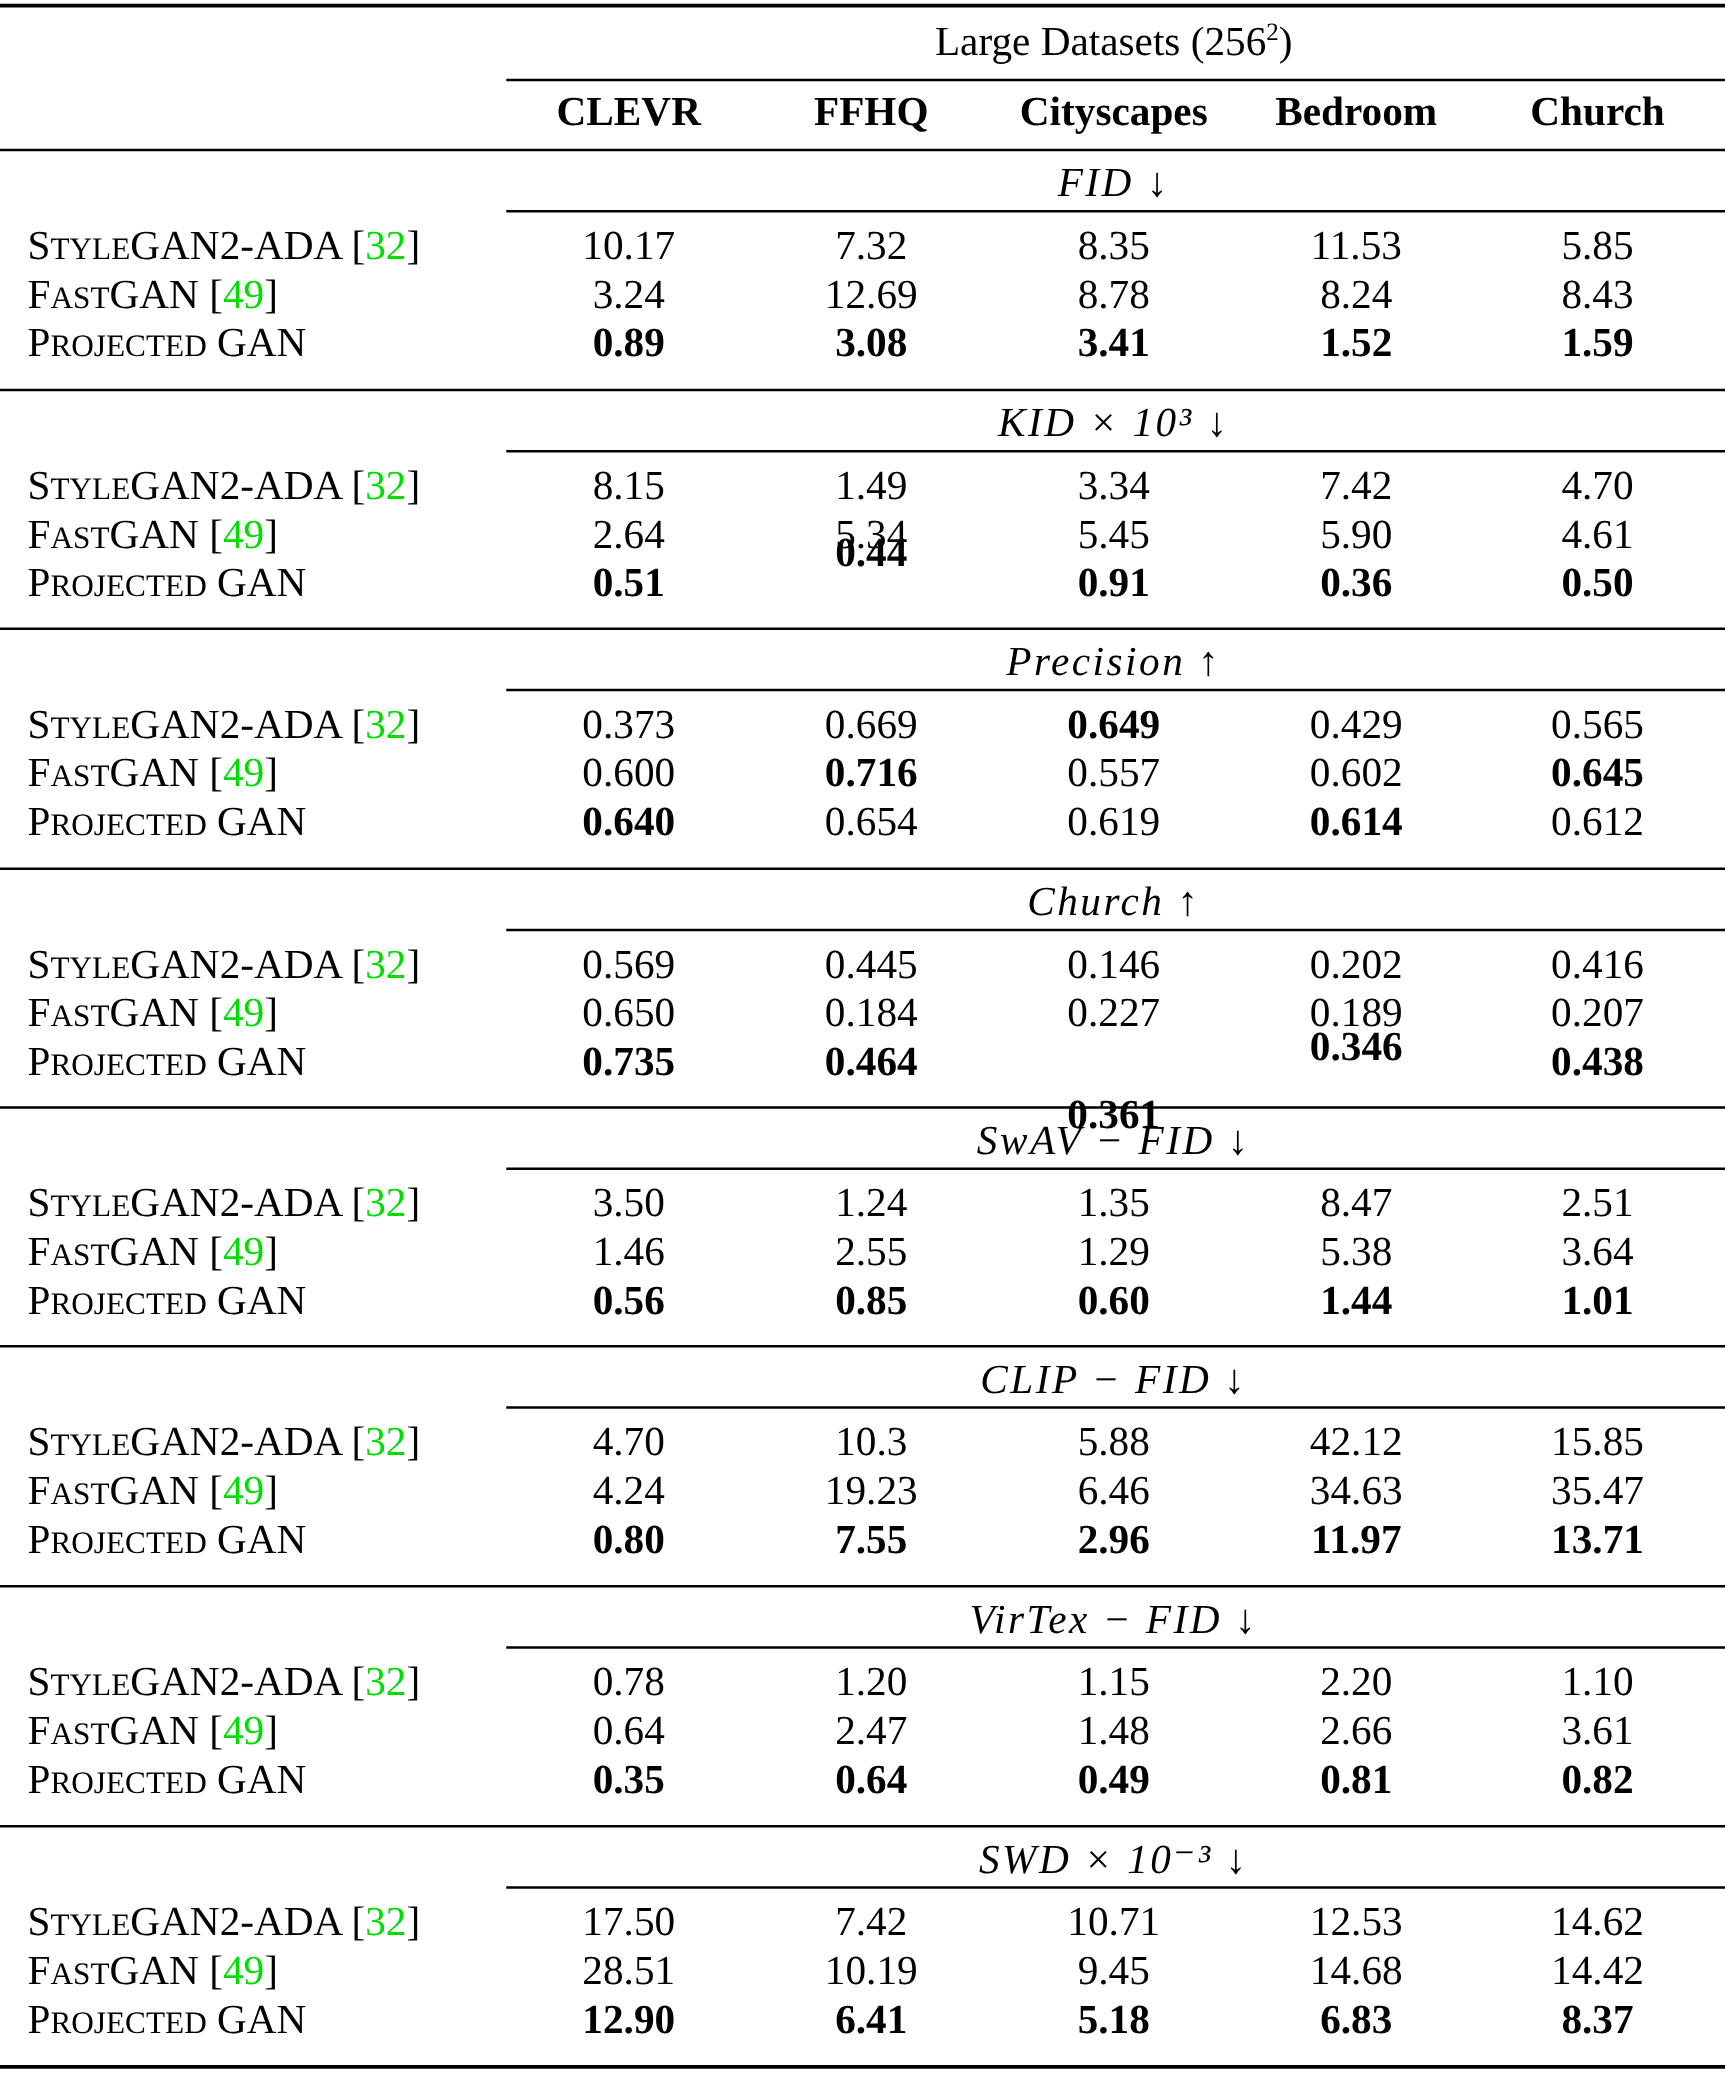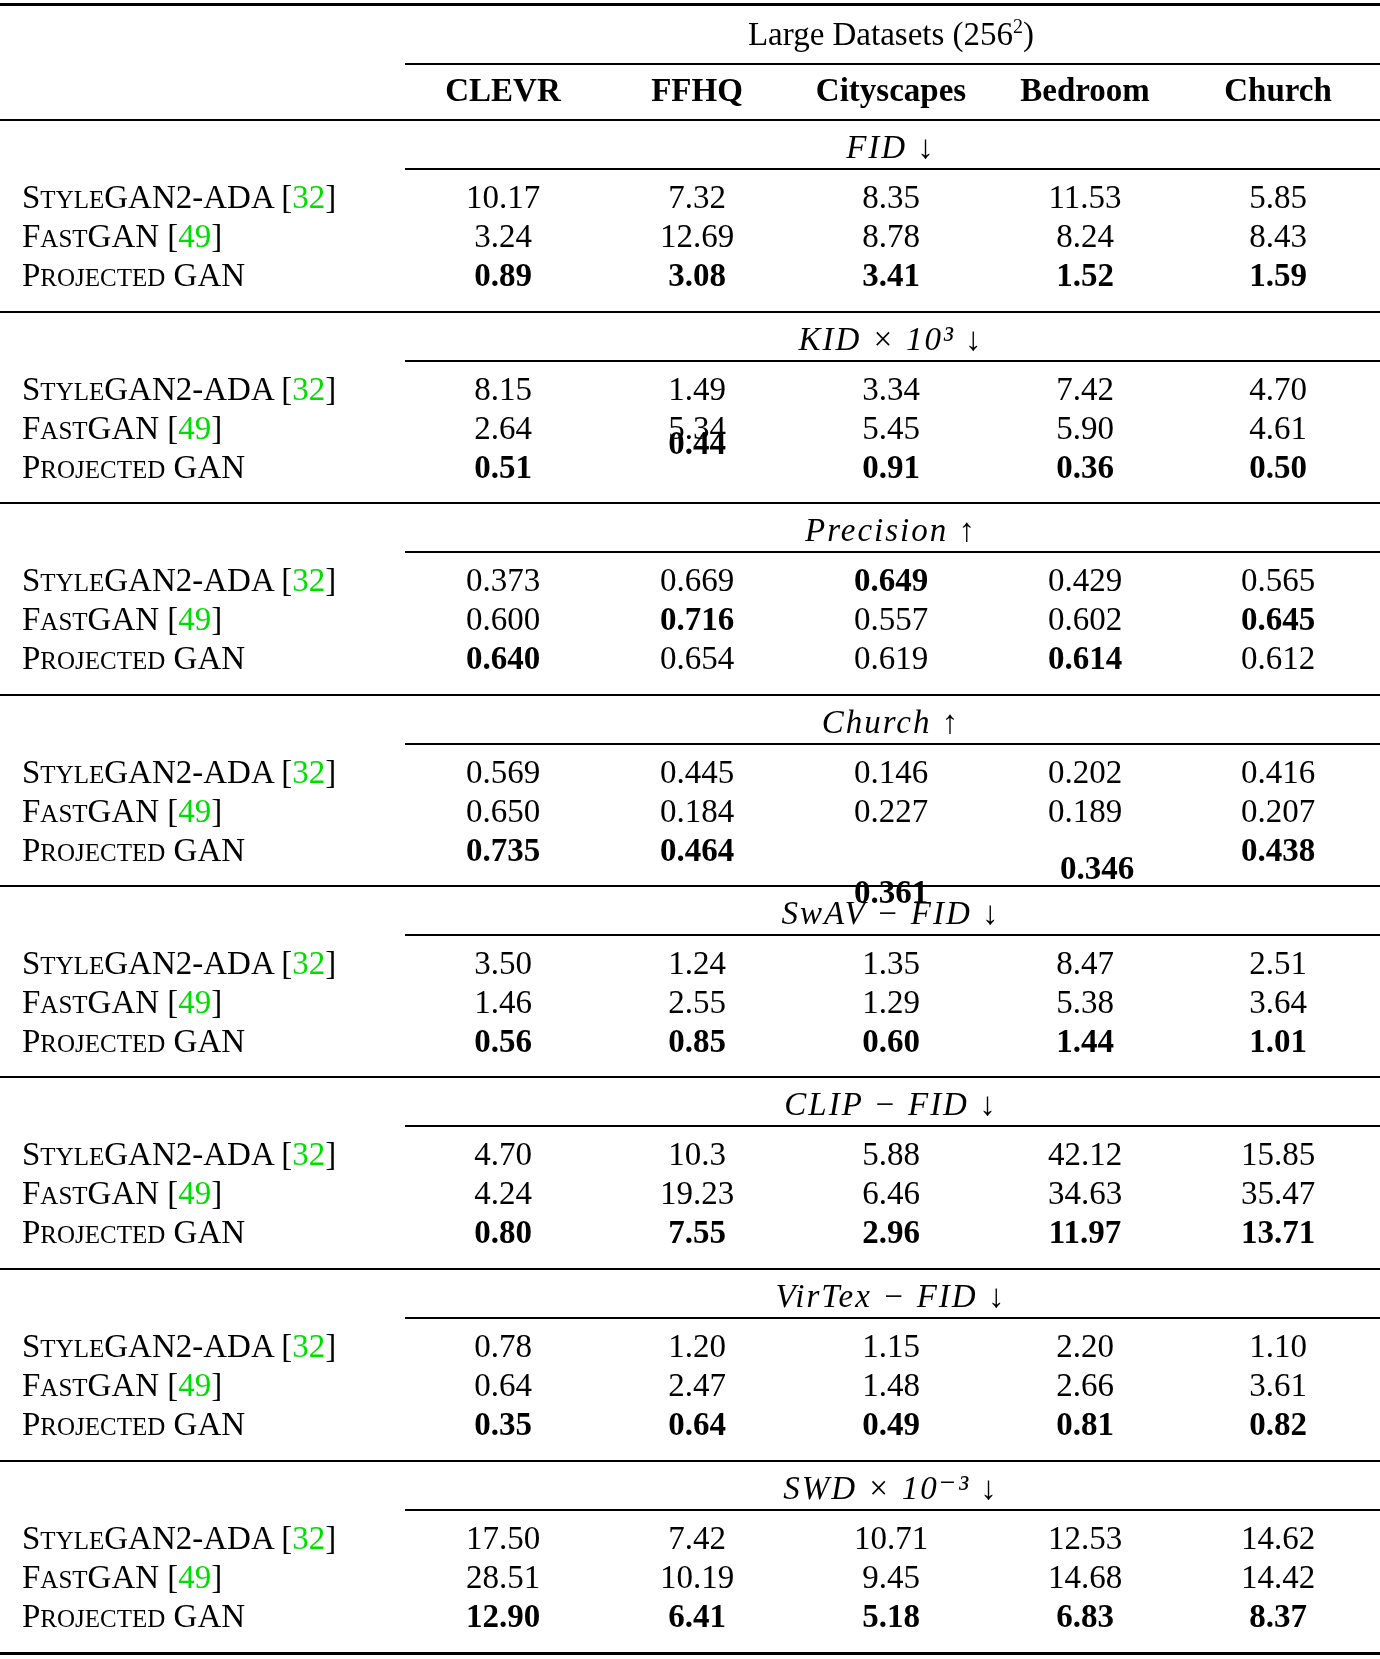--- a/index.html
+++ b/index.html
@@ -102,21 +102,21 @@
     <div class="txt" style="left: 22px; top: 791px;"><span class="sc-big">F</span><span class="sc-small">AST</span><span class="sc-big">GAN</span> [<span class="cite">49</span>]</div>
     <div class="txt center" style="left: 503px; top: 791px;">0.650</div>
     <div class="txt center" style="left: 697px; top: 791px;">0.184</div>
     <div class="txt center" style="left: 891px; top: 791px;">0.227</div>
     <div class="txt center" style="left: 1085px; top: 791px;">0.189</div>
     <div class="txt center" style="left: 1278px; top: 791px;">0.207</div>
     <div class="txt" style="left: 22px; top: 830px;"><span class="sc-big">P</span><span class="sc-small">ROJECTED</span> <span class="sc-big">GAN</span></div>
     <div class="txt center bold" style="left: 503px; top: 830px;">0.735</div>
     <div class="txt center bold" style="left: 697px; top: 830px;">0.464</div>
     <div class="txt center bold" style="left: 891px; top: 872px; font-family: Liberation Serif, serif;">0.361</div>
-    <div class="txt center bold" style="left: 1085px; top: 848px; margin-left: 12px;">0.346</div>
+    <div class="txt center bold" style="left: 1085px; top: 818px;">0.346</div>
     <div class="txt center bold" style="left: 1278px; top: 830px;">0.438</div>
     <div class="rule" style="left: 0px; top: 885px; width: 1380px; height: 2px;"></div>
     <div class="txt center ital" style="left: 891px; top: 893px;">SwAV − FID ↓</div>
     <div class="rule" style="left: 405px; top: 934px; width: 975px; height: 2px;"></div>
     <div class="txt" style="left: 22px; top: 943px;"><span class="sc-big">S</span><span class="sc-small">TYLE</span><span class="sc-big">GAN2-ADA</span> [<span class="cite">32</span>]</div>
     <div class="txt center" style="left: 503px; top: 943px;">3.50</div>
     <div class="txt center" style="left: 697px; top: 943px;">1.24</div>
     <div class="txt center" style="left: 891px; top: 943px;">1.35</div>
     <div class="txt center" style="left: 1085px; top: 943px;">8.47</div>
     <div class="txt center" style="left: 1278px; top: 943px;">2.51</div>

